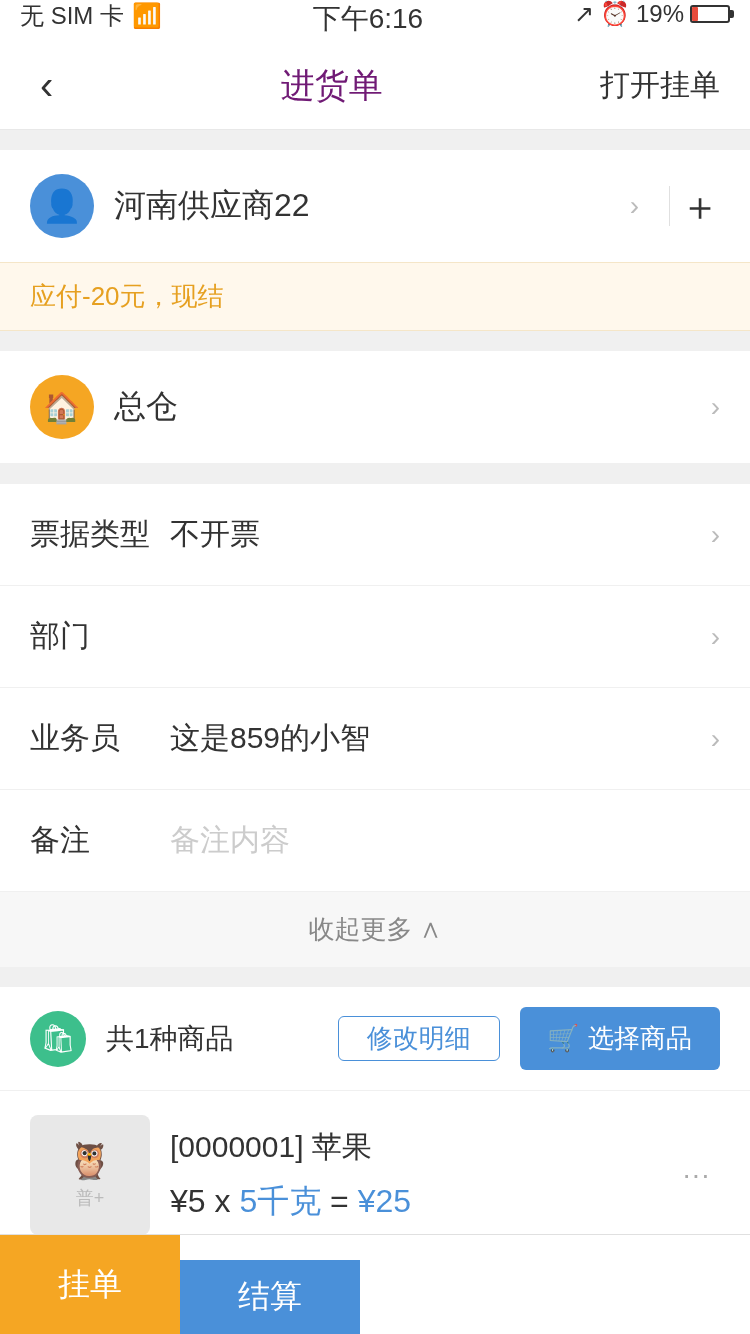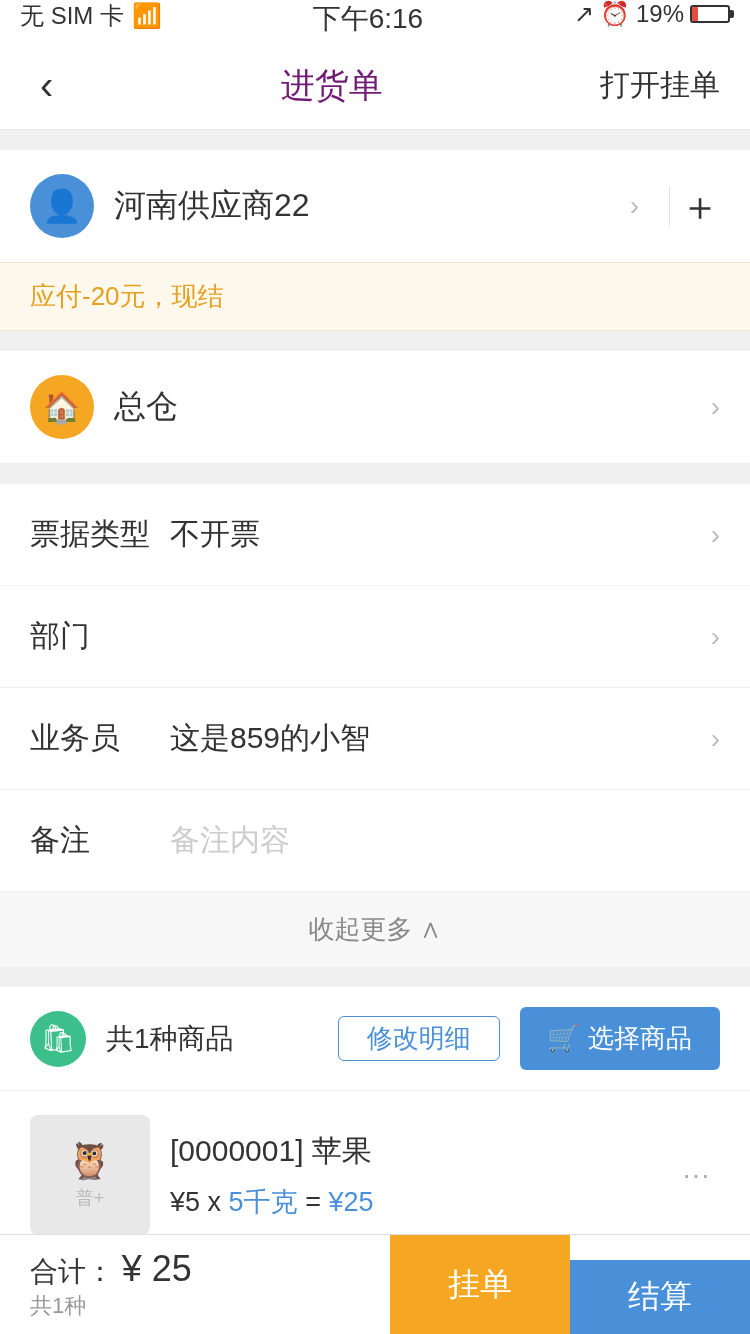--- a/index.html
+++ b/index.html
@@ -279,21 +279,21 @@
     }
     .product-info {
       flex: 1;
     }
     .product-name {
       font-size: 30px;
       color: #333;
       margin-bottom: 12px;
     }
     .product-price-row {
-      font-size: 27px;
+      font-size: 32px;
       color: #333;
     }
     .price-highlight {
       color: #4a90d9;
     }
     .product-more {
       color: #aaa;
       font-size: 28px;
       cursor: pointer;
       padding: 10px;
@@ -459,22 +459,15 @@
         <span class="price-highlight">¥25</span>
       </div>
     </div>
     <span class="product-more">···</span>
   </div>
 </div>
 
 <div class="bottom-pad"></div>
 
 <div class="footer">
-  <div class="footer-total">
-    <div>
-      <span>合计：</span>
-      <span style="font-size:36px;font-weight:500;">¥ 25</span>
-    </div>
-    <div style="font-size:22px;color:#999;">共1种</div>
-  </div>
   <button class="btn-hang">挂单</button>
   <button class="btn-settle">结算</button>
 </div>
 
 </body></html>

